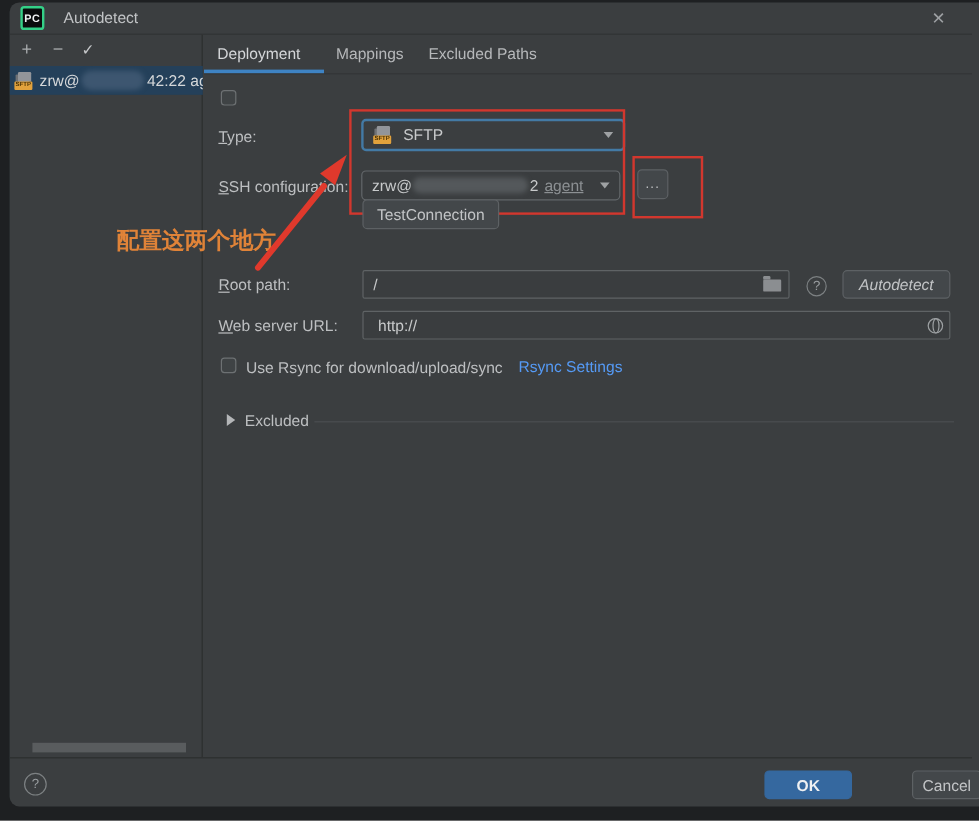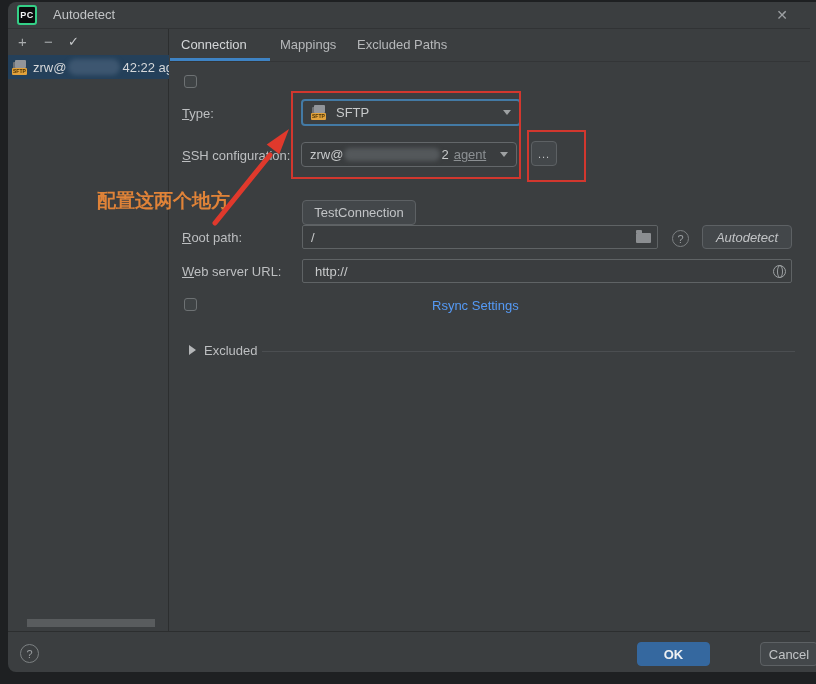--- a/index.html
+++ b/index.html
@@ -102,21 +102,21 @@
         </span>
         <span>zrw@</span>
         <span class="smudge1"></span>
         <span>42:22 age</span>
       </div>
 
       <div id="sidebar-hscroll"></div>
     </div>
 
     <div id="tabbar">
-      <div class="tab active" style="left:11px;">Connection</div>
+      <div class="tab active" style="left:11px;">Deployment</div>
       <div class="tab" style="left:110px;">Mappings</div>
       <div class="tab" style="left:187px;">Excluded Paths</div>
       <div id="tab-underline"></div>
     </div>
 
     <div class="checkbox" style="left:176px;top:73px;"></div>
 
     <div class="lbl" style="left:174px;top:104px;"><span class="u">T</span><span>ype:</span></div>
     <div class="combo" style="left:293px;top:97px;width:220px;height:27px;border:2px solid #437aa5;background:#3b3e40;">
       <span class="sftp-icon" style="margin:0 8px 0 0;">
@@ -133,37 +133,38 @@
       <span class="smudge2"></span>
       <span>2</span>
       <span class="gray" style="margin-left:5px;text-decoration:underline;">agent</span>
       <span class="caret"></span>
     </div>
     <div class="btn" style="left:523px;top:139px;width:26px;height:25px;font-size:11px;letter-spacing:1px;">...</div>
 
     <div class="redbox" style="left:283px;top:89px;width:230px;height:88px;"></div>
     <div class="redbox" style="left:519px;top:128px;width:59px;height:52px;"></div>
 
-    <div class="btn" style="left:294px;top:198px;width:114px;height:25px;align-items:center;">
+    <div class="btn" style="left:294px;top:164px;width:114px;height:25px;align-items:center;">
         <span>Test </span>
         <span class="u">C</span>
         <span>onnection</span>
       </div>
 
     <div class="lbl" style="left:174px;top:228px;"><span class="u">R</span><span>oot path:</span></div>
     <input class="tfield" style="left: 294px; top: 223px; width: 356px; height: 24px;" value="/">
     <span class="folder-icon" style="left:628px;top:231px;"></span>
     <div class="help-circle" style="left:664px;top:228px;">?</div>
     <div class="btn" style="left:694px;top:223px;width:90px;height:24px;font-style:italic;">Autodetect</div>
 
     <div class="lbl" style="left:174px;top:262px;"><span class="u">W</span><span>eb server URL:</span></div>
     <input class="tfield" style="left: 294px; top: 257px; width: 490px; height: 24px; padding-left: 12px;" value="http://">
     <span class="globe-icon" style="left:765px;top:263px;"></span>
 
     <div class="checkbox" style="left:176px;top:296px;"></div>
+    <div class="lbl" style="left:197px;top:297px;">Use Rsync for download/upload/sync</div>
     <div class="lbl link" style="left:424px;top:296px;">Rsync Settings</div>
 
     <span class="tri-right" style="left:181px;top:343px;"></span>
     <div class="lbl" style="left:196px;top:341px;">Excluded</div>
     <div class="hline" style="left:254px;top:349px;width:533px;"></div>
 
     <div id="note" style="left:89px;top:186px;">配置这两个地方</div>
     <svg class="abs" style="left:187px;top:115px;" width="104" height="112" viewBox="0 0 104 112">
       <line x1="20" y1="106" x2="75" y2="38" stroke="#e0392c" stroke-width="5" stroke-linecap="round"></line>
       <polygon points="94,12 84.3,37.3 71.7,27.5" fill="#e0392c"></polygon>

